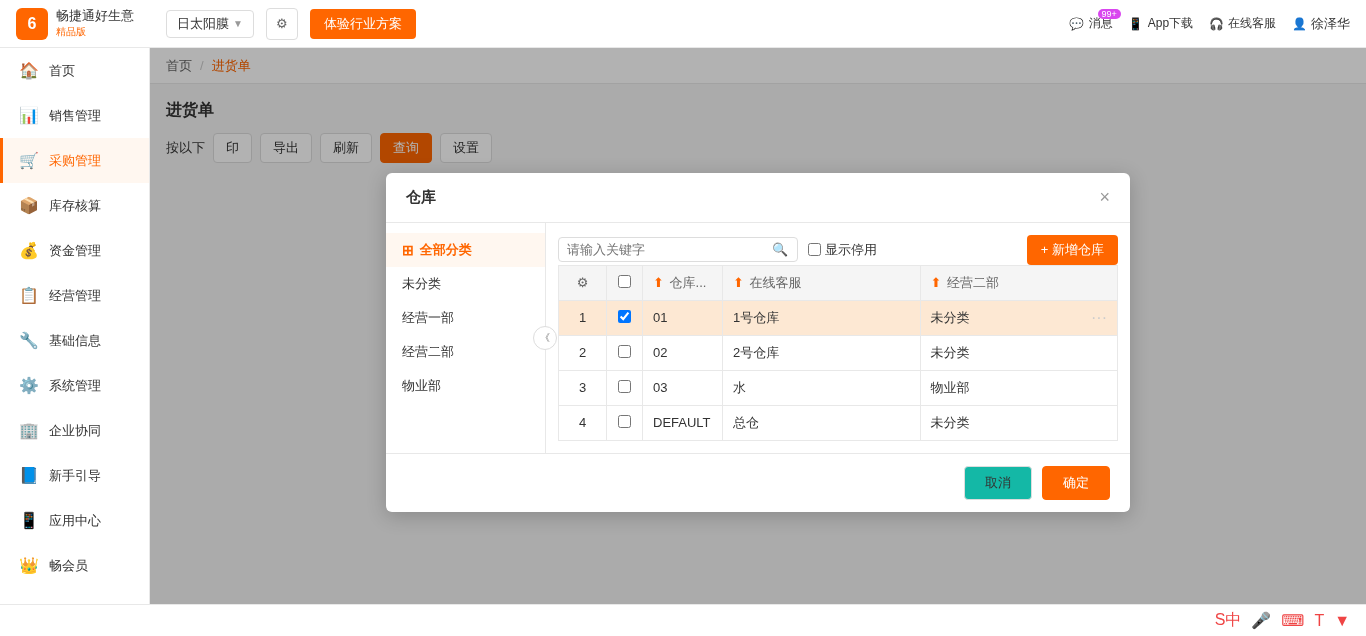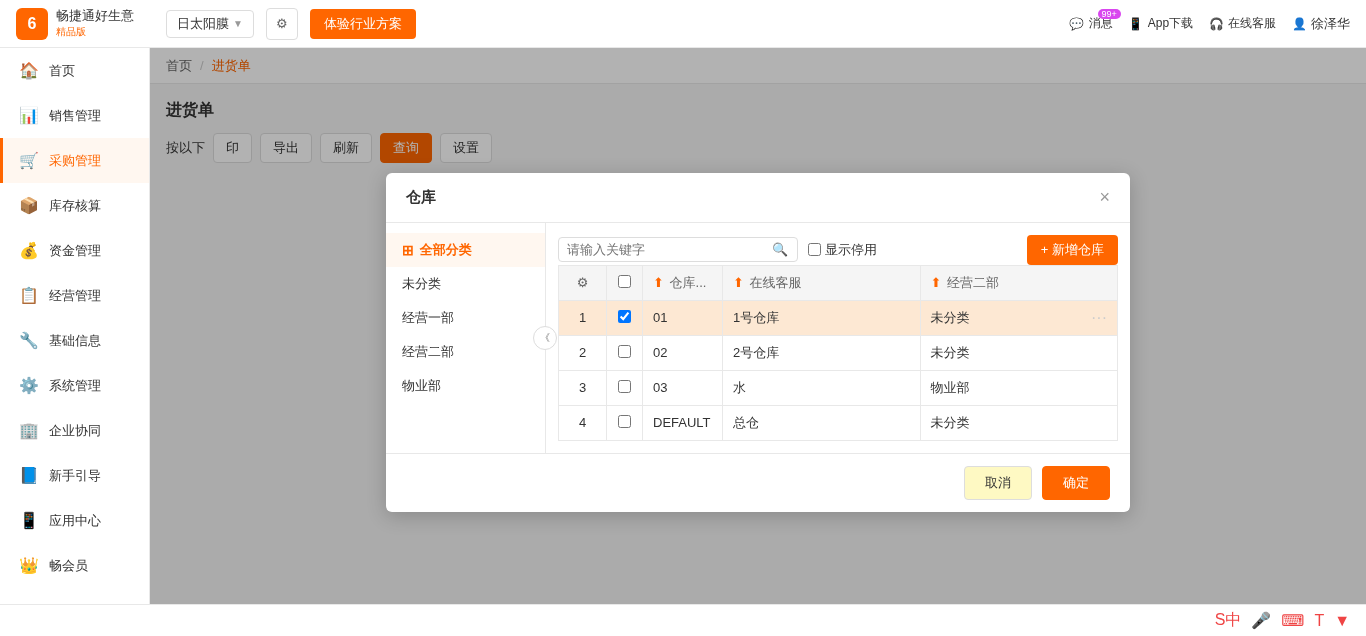--- a/index.html
+++ b/index.html
@@ -281,21 +281,21 @@
     .page-total { color: #666; }
 
     
     .modal-footer {
       display: flex; align-items: center; justify-content: flex-end;
       padding: 12px 20px;
       border-top: 1px solid #e8e8e8;
       gap: 10px;
     }
     .cancel-btn {
-      border: 1px solid #ddd; background: #fef9c3;
+      border: 1px solid #ddd; background: #14b8a6;
       padding: 7px 20px; border-radius: 4px;
       cursor: pointer; font-size: 13px; color: #333;
     }
     .confirm-btn {
       background: #f60; color: #fff;
       border: 1px solid #f60; border-radius: 4px;
       padding: 7px 20px; cursor: pointer; font-size: 13px;
     }
 
     

